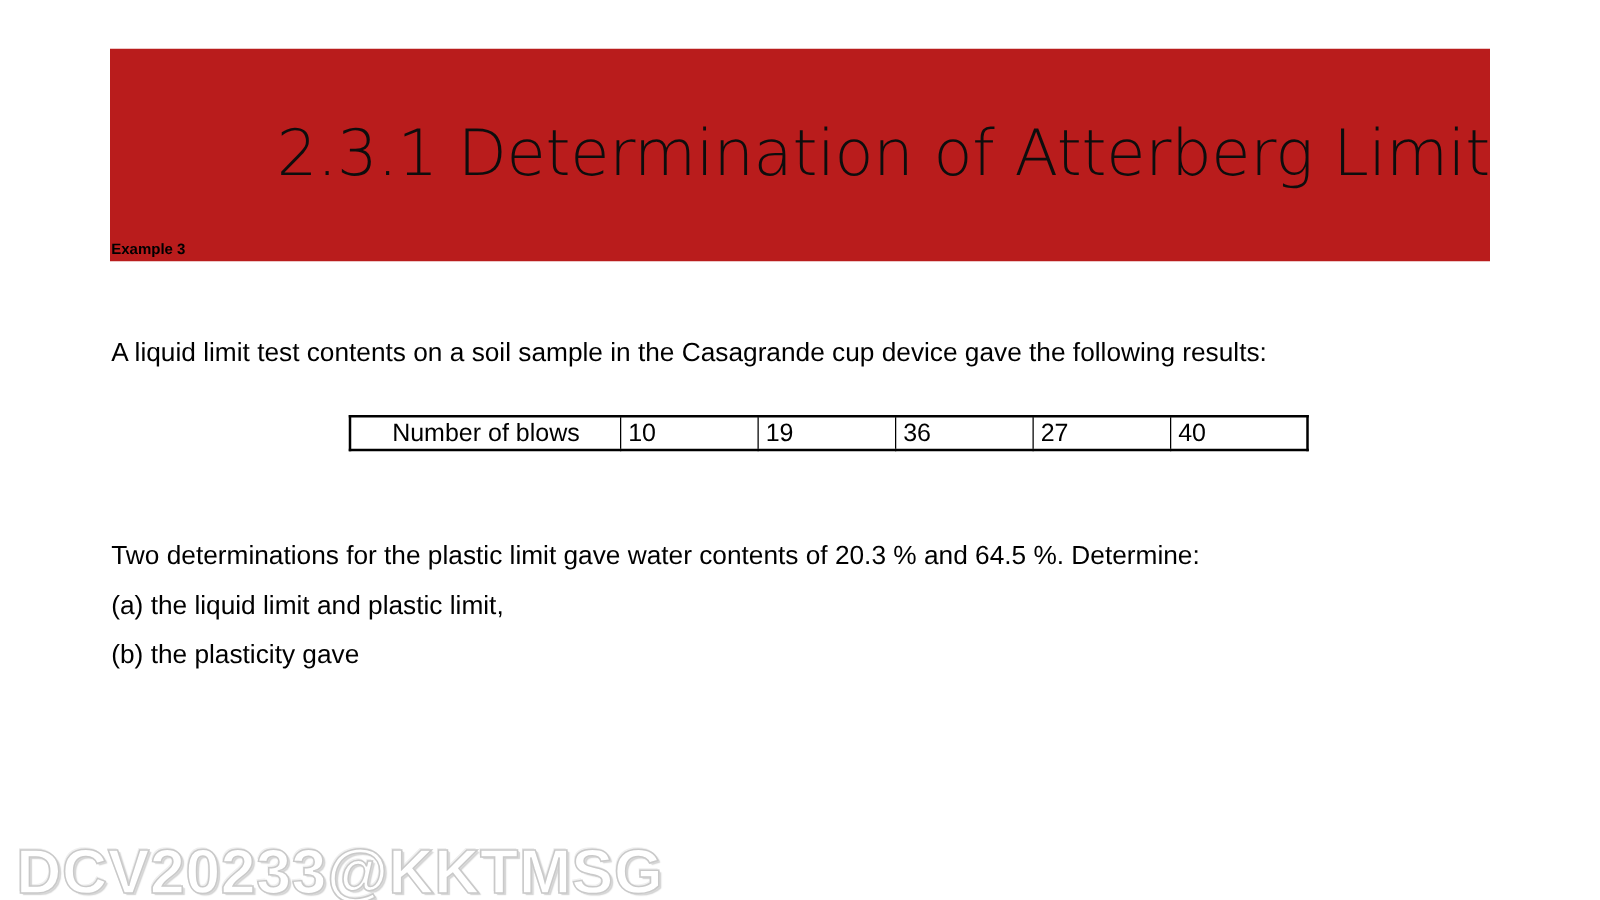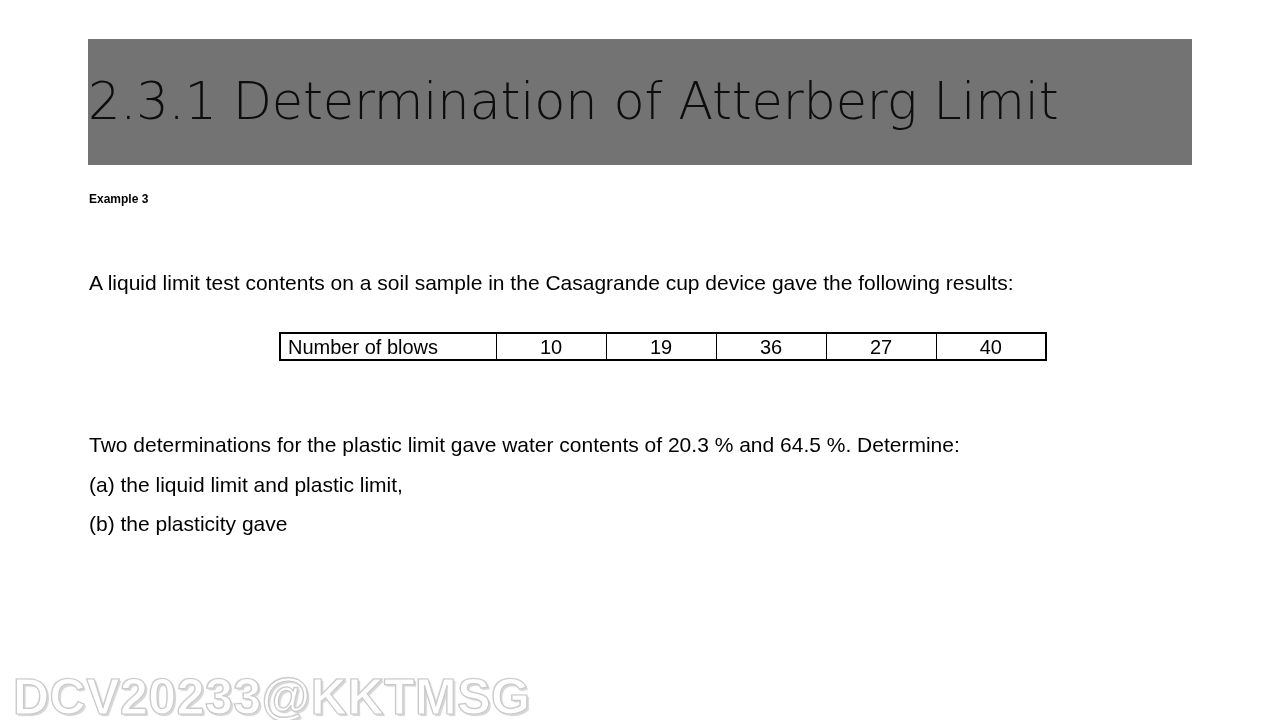--- a/index.html
+++ b/index.html
@@ -15,25 +15,25 @@
     position: relative;
     overflow: hidden;
   }
 
   
   .title-banner {
     position: absolute;
     left: 88px;
     top: 39px;
     width: 1104px;
-    height: 126px;
-    background: #737373;
+    height: 170px;
+    background: #b91c1c;
     display: flex;
     align-items: center;
-    justify-content: flex-start;
+    justify-content: flex-end;
   }
   .title-text {
     font-family: "DejaVu Sans", sans-serif;
     font-weight: 300;
     font-size: 51px;
     line-height: 1.1;
     letter-spacing: -0.2px;
     color: #0d0d0d;
     white-space: nowrap;
     font-stretch: condensed;
@@ -76,26 +76,25 @@
   .data-table td {
     border: 1px solid #000000;
     font-size: 20px;
     line-height: 20px;
     height: 27px;
     padding: 0 6px;
     color: #000000;
     box-sizing: border-box;
   }
   .data-table td.row-label {
-    text-align: left;
+    text-align: center;
     width: 216px;
     padding-left: 7px;
   }
   .data-table td.data-cell {
-    text-align: center;
     width: 110px;
   }
 
   
   .lower-block {
     position: absolute;
     left: 89px;
     top: 425px;
     width: 1110px;
   }

